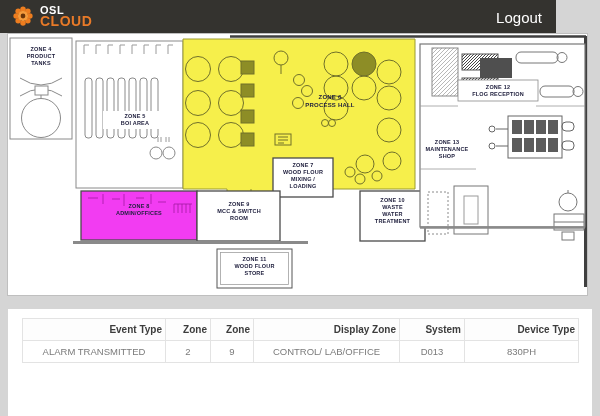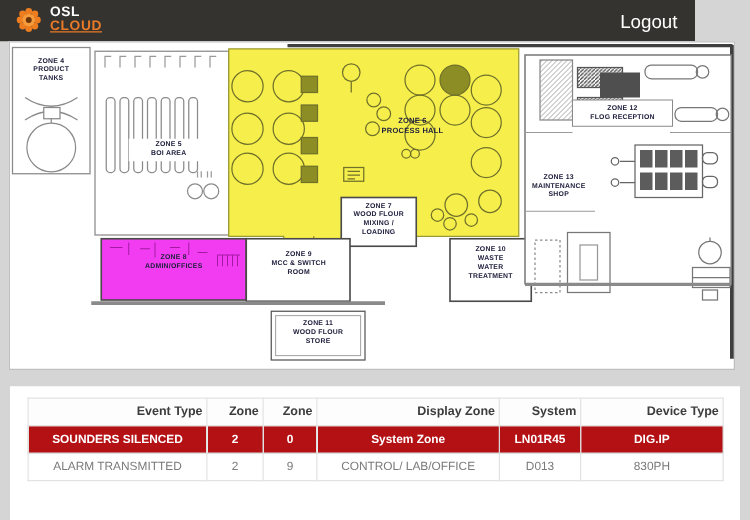--- a/index.html
+++ b/index.html
@@ -5,21 +5,21 @@
   html,body{margin:0;padding:0;}
   body{
     width:600px;height:416px;overflow:hidden;background:#d5d5d5;
     font-family:"Liberation Sans",sans-serif;position:relative;
   }
   
   .topbar{position:absolute;left:0;top:0;width:556px;height:33px;background:#34332f;}
   .brand{position:absolute;left:12px;top:5px;display:flex;align-items:center;}
   .brand-text{margin-left:6px;line-height:11px;}
   .brand-l1{color:#ffffff;font-size:11px;font-weight:700;letter-spacing:.5px;}
-  .brand-l2{color:#e87a28;font-size:11px;font-weight:700;letter-spacing:.5px;text-decoration:underline;}
+  .brand-l2{color:#e87a28;font-size:14px;font-weight:700;letter-spacing:.5px;}
   .logout{position:absolute;right:14px;top:9px;color:#ffffff;font-size:15px;cursor:pointer;}
   
   .plan{position:absolute;left:7px;top:33px;width:581px;height:263px;background:#ffffff;border:1px solid #bfbfbf;box-sizing:border-box;}
   .plan svg{position:absolute;left:0;top:0;}
   .zl{position:absolute;text-align:center;font-size:5.5px;font-weight:700;line-height:7px;color:#21213f;letter-spacing:.2px;}
   .zl .ln{display:block;white-space:nowrap;}
   .zl6{font-size:6px;line-height:8px;}
   
   .tablepanel{position:absolute;left:8px;top:309px;width:584px;height:140px;background:#ffffff;}
   table.events{border-collapse:collapse;margin:9px 14px;width:556px;table-layout:fixed;font-size:9.5px;}
@@ -258,28 +258,20 @@
       <tr>
         <th>Event Type</th>
         <th>Zone</th>
         <th>Zone</th>
         <th>Display Zone</th>
         <th>System</th>
         <th>Device Type</th>
       </tr>
     </thead>
     <tbody>
-      <tr class="alarm">
-        <td>SOUNDERS SILENCED</td>
-        <td>2</td>
-        <td>0</td>
-        <td>System Zone</td>
-        <td>LN01R45</td>
-        <td>DIG.IP</td>
-      </tr>
       <tr class="normal">
         <td>ALARM TRANSMITTED</td>
         <td>2</td>
         <td>9</td>
         <td>CONTROL/ LAB/OFFICE</td>
         <td>D013</td>
         <td>830PH</td>
       </tr>
     </tbody>
   </table>

